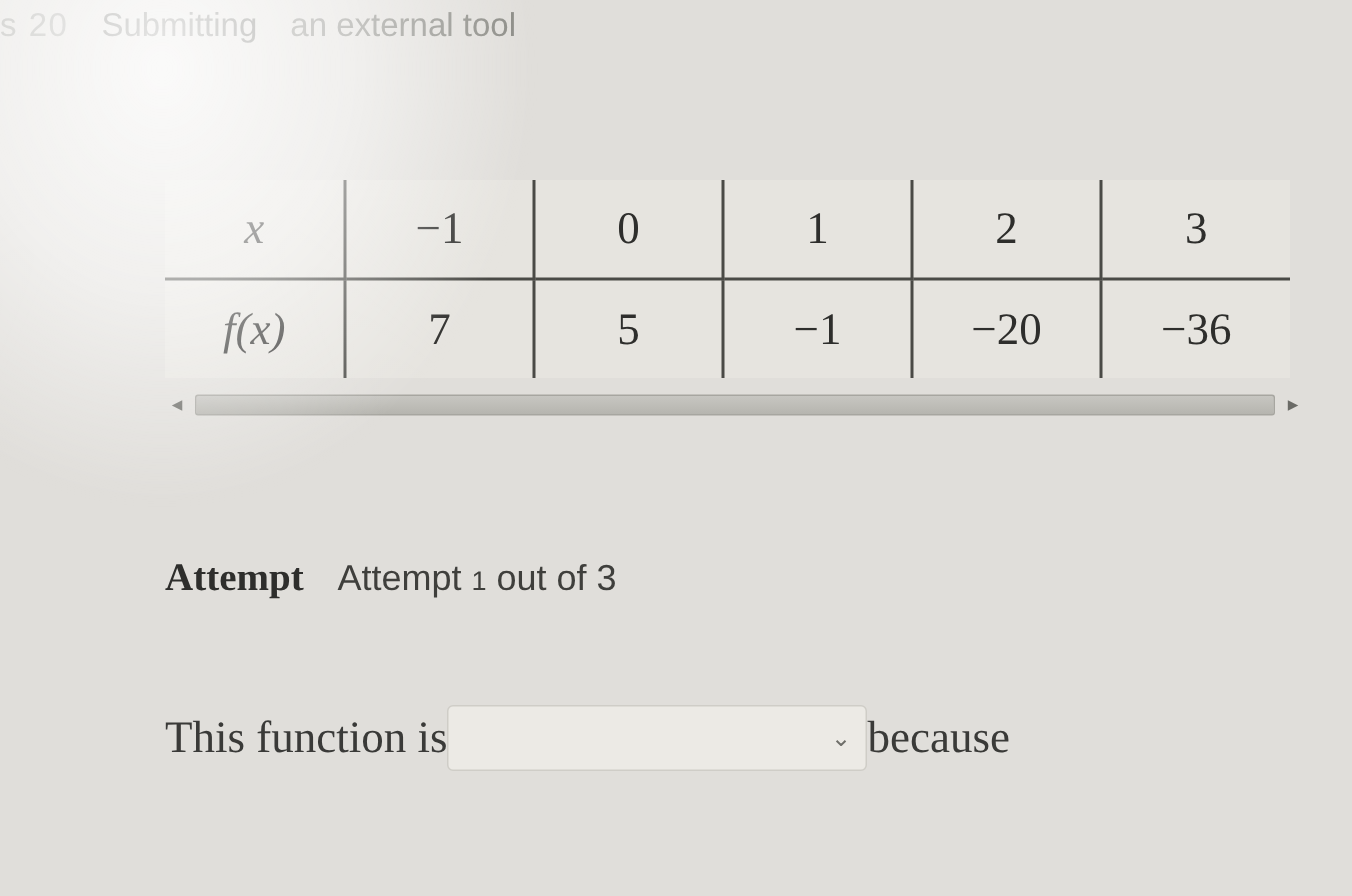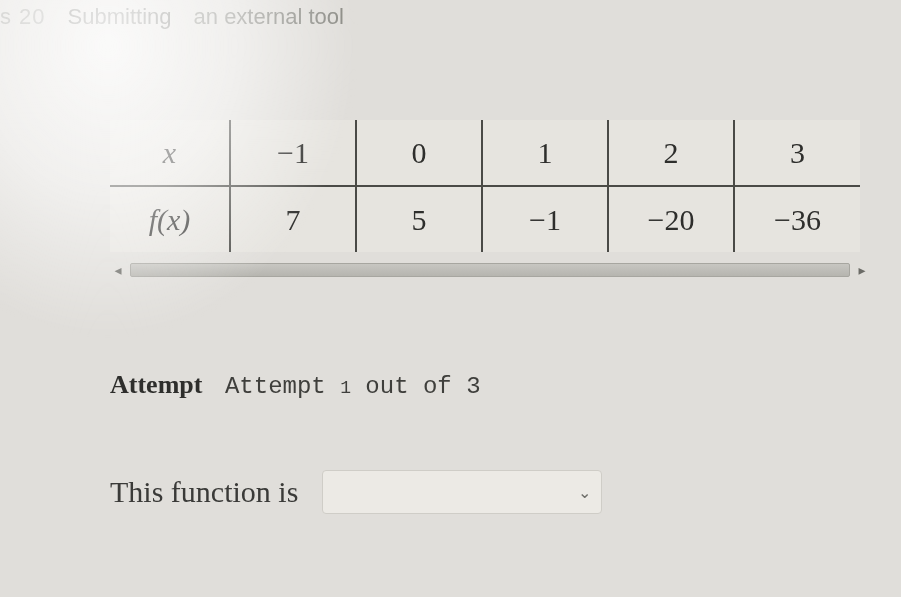--- a/index.html
+++ b/index.html
@@ -99,32 +99,32 @@
     margin-top: 90px;
     font-size: 26px;
     color: #2e2e2c;
   }
   .answer-block .lbl {
     font-weight: 700;
     font-family: Georgia, serif;
     margin-right: 16px;
   }
   .answer-block .attempt {
-    font-family: Liberation Mono, monospace;
+    font-family: Liberation Sans, sans-serif;
     font-size: 24px;
     color: #3f3f3c;
   }
   .answer-block .attempt .small { font-size: 18px; }
 
   .sentence {
     margin-top: 70px;
     font-size: 30px;
     display: flex;
     align-items: center;
-    gap: 24px;
+    gap: 0;
   }
   .dropdown {
     width: 280px;
     height: 44px;
     background: #eceae5;
     border: 1px solid #cfcdc7;
     border-radius: 4px;
     display: inline-flex;
     align-items: center;
     justify-content: flex-end;
@@ -182,15 +182,16 @@
       <span>Attempt </span><span class="small">1</span><span> out of 3</span>
     </span>
   </div>
 
   <div class="sentence">
     <span>This function is</span>
     <div class="dropdown">
       <span></span>
       <span class="chev">⌄</span>
     </div>
+    <span>because</span>
   </div>
 
 </div>
 
 </body></html>

